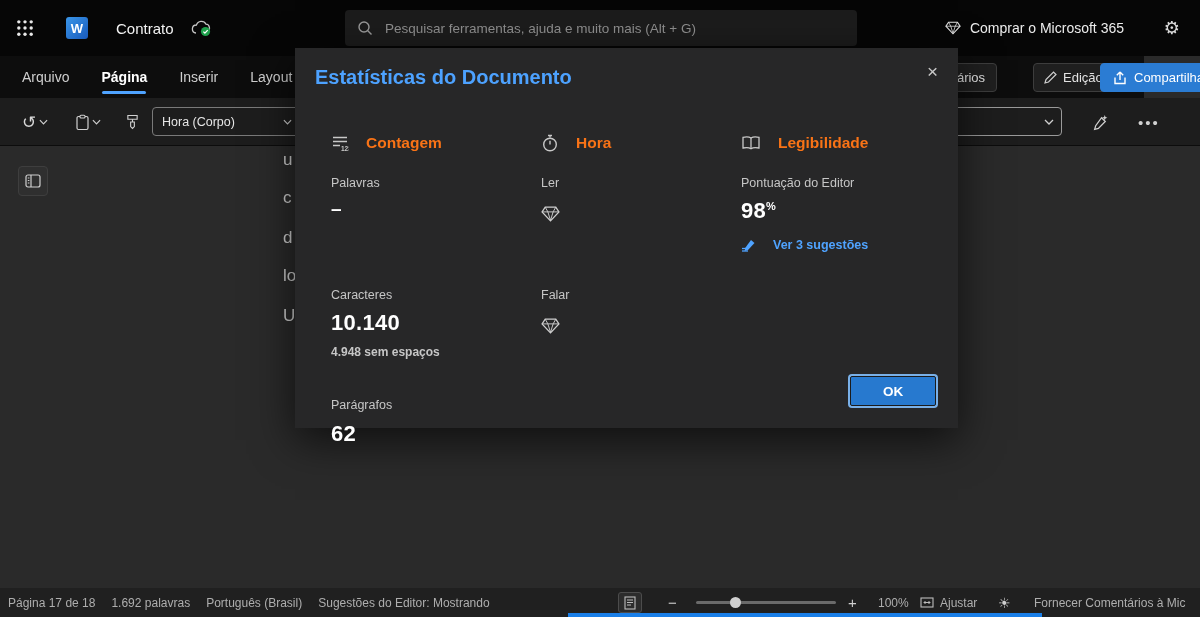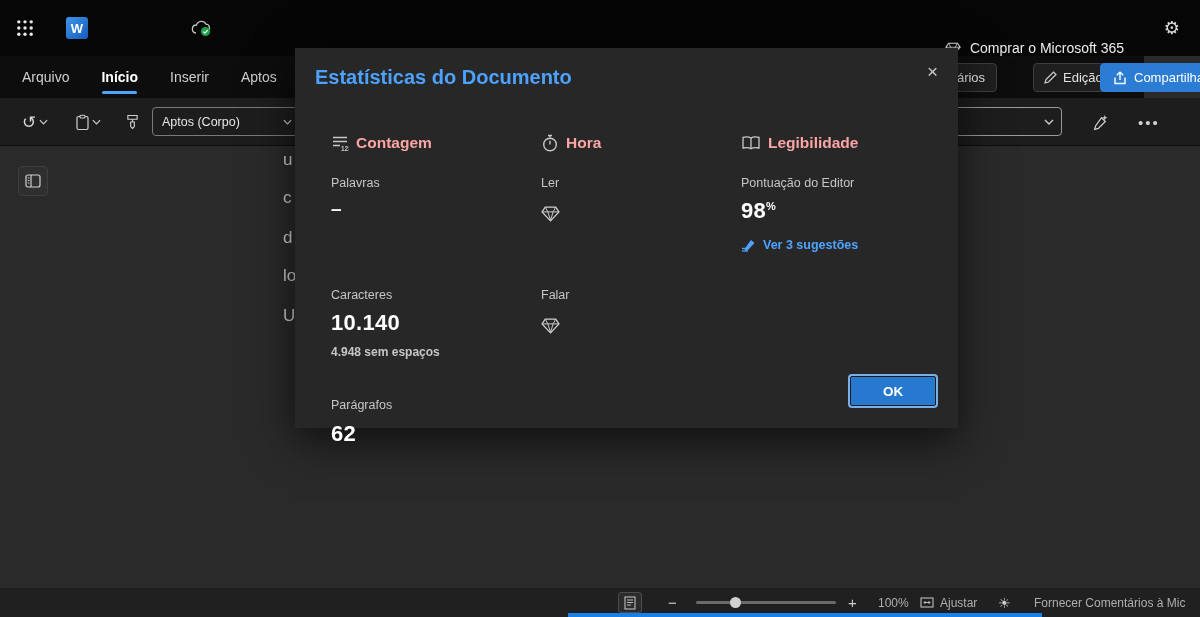--- a/index.html
+++ b/index.html
@@ -16,21 +16,21 @@
     background:linear-gradient(135deg,#3a96e8,#185abd);color:#fff;font-weight:700;font-size:13px;
     display:flex;align-items:center;justify-content:center;}
   .doc-title{position:absolute;left:116px;top:0;height:56px;display:flex;align-items:center;
     font-size:15px;color:#f2f2f2;}
   .cloud-save{position:absolute;left:190px;top:20px;}
   .searchbox{position:absolute;left:345px;top:10px;width:512px;height:36px;background:#1c1c1c;
     border-radius:4px;display:flex;align-items:center;padding:0 12px;gap:10px;}
   .searchbox input{flex:1;background:transparent;border:none;outline:none;color:#c8c8c8;
     font-size:13.5px;font-family:"Liberation Sans",sans-serif;}
   .searchbox input::placeholder{color:#8f8f8f;}
-  .buy-365{position:absolute;right:76px;top:0;height:56px;display:flex;align-items:flex-end;gap:9px;
+  .buy-365{position:absolute;right:76px;top:0;height:56px;display:flex;align-items:center;gap:9px;
     color:#ececec;font-size:14px;cursor:pointer;}
   .gear{position:absolute;right:20px;top:0;height:56px;display:flex;align-items:center;
     font-size:18px;color:#d8d8d8;cursor:pointer;}
   
   .tabsrow{position:absolute;top:56px;left:0;width:1144px;height:42px;background:#0d0d0d;}
   .tabs{position:absolute;left:22px;top:0;height:42px;display:flex;gap:32px;align-items:center;}
   .tab{position:relative;font-size:14px;color:#cfcfcf;height:42px;display:flex;align-items:center;cursor:pointer;}
   .tab.active{color:#fff;font-weight:700;}
   .tab.active::after{content:"";position:absolute;left:1px;right:1px;bottom:4px;height:3px;
     border-radius:2px;background:#4fa3ff;}
@@ -62,28 +62,28 @@
     border:1px solid #3e3e3e;border-radius:4px;display:flex;align-items:center;justify-content:center;cursor:pointer;}
   .frag{position:absolute;left:283px;font-size:17px;color:#cfcfcf;}
   
   .dialog{position:absolute;left:295px;top:48px;width:663px;height:380px;background:#272728;
     box-shadow:0 12px 40px rgba(0,0,0,.65);z-index:10;}
   .dlg-title{position:absolute;left:20px;top:18px;font-size:20px;font-weight:600;color:#4da2ff;}
   .dlg-close{position:absolute;right:14px;top:10px;font-size:19px;color:#c8c8c8;cursor:pointer;
     padding:4px 6px;line-height:1;}
   .col{position:absolute;top:0;height:100%;}
   .col1{left:36px;} .col2{left:246px;} .col3{left:446px;}
-  .sec-head{position:absolute;top:86px;display:flex;align-items:center;gap:7px;
-    font-size:15.5px;font-weight:600;color:#fca5a5;white-space:nowrap;justify-content:space-between;}
+  .sec-head{position:absolute;top:86px;display:flex;align-items:center;gap:17px;
+    font-size:15.5px;font-weight:600;color:#f97316;white-space:nowrap;justify-content:space-between;}
   .lab{position:absolute;font-size:12.5px;color:#c6c6c6;white-space:nowrap;}
   .val{position:absolute;font-size:22px;font-weight:800;color:#fff;letter-spacing:.3px;white-space:nowrap;}
   .sub{position:absolute;font-size:12px;font-weight:600;color:#c6c6c6;white-space:nowrap;}
   .gem{position:absolute;}
   .score sup{font-size:11px;font-weight:800;}
-  .sugg-link{position:absolute;top:190px;left:0;display:flex;align-items:center;gap:6px;
+  .sugg-link{position:absolute;top:190px;left:0;display:flex;align-items:center;gap:16px;
     color:#4fa3ff;font-size:12.5px;font-weight:600;cursor:pointer;white-space:nowrap;}
   .ok-btn{position:absolute;right:22px;bottom:22px;width:86px;height:30px;background:#2779cf;
     border:1px solid #1b1b1b;box-shadow:0 0 0 2px #79b0e8;border-radius:2px;color:#fff;
     font-weight:700;font-size:13.5px;font-family:"Liberation Sans",sans-serif;cursor:pointer;}
   
   .statusbar{position:absolute;left:0;bottom:0;width:1200px;height:29px;background:#202020;
     font-size:12px;color:#aeaeae;}
   .sb-left{position:absolute;left:8px;top:0;height:29px;display:flex;align-items:center;gap:16px;white-space:nowrap;}
   .sb-left span{cursor:pointer;}
   .view-btn{position:absolute;left:618px;top:4px;width:24px;height:21px;border:1px solid #4c4c4c;
@@ -119,45 +119,55 @@
         <circle cx="2.5" cy="8" r="1.5"></circle>
             <circle cx="8" cy="8" r="1.5"></circle>
             <circle cx="13.5" cy="8" r="1.5"></circle>
         <circle cx="2.5" cy="13.5" r="1.5"></circle>
             <circle cx="8" cy="13.5" r="1.5"></circle>
             <circle cx="13.5" cy="13.5" r="1.5"></circle>
       </g>
         </svg>
     </div>
     <div class="word-logo">W</div>
+    <div class="doc-title">Contrato</div>
     <div class="cloud-save">
       <svg width="22" height="17" viewBox="0 0 22 17">
         <path d="M6 13 a4 4 0 0 1 .4-7.98 A5.2 5.2 0 0 1 16 4.2 A3.6 3.6 0 0 1 17.5 11" fill="none" stroke="#c4c4c4" stroke-width="1.3"></path>
         <circle cx="15.5" cy="11.5" r="4.6" fill="#1da04b"></circle>
         <path d="M13.4 11.6 l1.5 1.5 l2.8 -3" stroke="#fff" stroke-width="1.3" fill="none"></path>
       </svg>
     </div>
+    <div class="searchbox">
+      <span>
+        <svg width="16" height="16" viewBox="0 0 16 16">
+          <circle cx="7" cy="7" r="5" fill="none" stroke="#9a9a9a" stroke-width="1.4"></circle>
+          <line x1="10.8" y1="10.8" x2="14.5" y2="14.5" stroke="#9a9a9a" stroke-width="1.4"></line>
+        </svg>
+      </span>
+      <input type="text" placeholder="Pesquisar ferramentas, ajuda e muito mais (Alt + G)" style="">
+    </div>
     <div class="buy-365">
       <span>
         <svg width="16" height="14" viewBox="0 0 18 15">
           <path d="M4 1 L14 1 L17 5.5 L9 14 L1 5.5 Z" fill="none" stroke="#e4e4e4" stroke-width="1.2"></path>
           <path d="M1 5.5 L17 5.5 M6.5 5.5 L9 13.5 L11.5 5.5 M4 1 L6.5 5.5 M14 1 L11.5 5.5" fill="none" stroke="#e4e4e4" stroke-width="0.9"></path>
         </svg>
       </span>
       <span>Comprar o Microsoft 365</span>
     </div>
     <div class="gear">⚙</div>
   </header>
 
   <nav class="tabsrow">
     <div class="tabs">
       <div class="tab">Arquivo</div>
-      <div class="tab active">Início</div>
+      <div class="tab active">Página</div>
       <div class="tab">Inserir</div>
-      <div class="tab">Aptos</div>
+      <div class="tab">Layout</div>
     </div>
     <div class="pill-btn frag-comments">
       <span>ários</span>
     </div>
     <div class="pill-btn btn-edicao">
       <span>
         <svg width="13" height="13" viewBox="0 0 13 13">
           <path d="M1 12 l1-3.5 L9.5 1 12 3.5 4.5 11 Z" fill="none" stroke="#d0d0d0" stroke-width="1.2"></path>
         </svg>
       </span>
@@ -203,21 +213,21 @@
     </div>
     <div class="tool" style="left:126px;">
       <span>
         <svg width="13" height="16" viewBox="0 0 14 16">
           <path d="M2 1 h10 v4 H2 Z" fill="none" stroke="#d0d0d0" stroke-width="1.2"></path>
           <path d="M7 5 v3 M5 8 h4 v5 l-2 2 -2 -2 Z" fill="none" stroke="#d0d0d0" stroke-width="1.2"></path>
         </svg>
       </span>
     </div>
     <div class="fontbox">
-      <span>Aptos (Corpo)</span>
+      <span>Hora (Corpo)</span>
       <span class="chev">
         <svg width="9" height="6" viewBox="0 0 10 6">
             <path d="M1 1 L5 5 L9 1" fill="none" stroke="#cfcfcf" stroke-width="1.3"></path>
           </svg>
       </span>
     </div>
     <div class="stylebox">
 
       <span class="chev">
         <svg width="10" height="6" viewBox="0 0 10 6">
@@ -321,20 +331,26 @@
           </svg>
         </span>
         <span>Ver 3 sugestões</span>
       </div>
     </div>
 
     <button class="ok-btn">OK</button>
   </div>
 
   <footer class="statusbar">
+    <div class="sb-left">
+      <span>Página 17 de 18</span>
+      <span>1.692 palavras</span>
+      <span>Português (Brasil)</span>
+      <span>Sugestões do Editor: Mostrando</span>
+    </div>
     <div class="view-btn">
       <svg width="12" height="14" viewBox="0 0 12 14">
         <rect x="1" y="1" width="10" height="12" fill="none" stroke="#bdbdbd" stroke-width="1.1"></rect>
         <path d="M3 4 h6 M3 6.5 h6 M3 9 h4" stroke="#bdbdbd" stroke-width="1"></path>
       </svg>
     </div>
     <div class="zoom-minus">−</div>
     <div class="zoom-slider">
       <div class="zoom-track"></div>
       <div class="zoom-thumb"></div>

